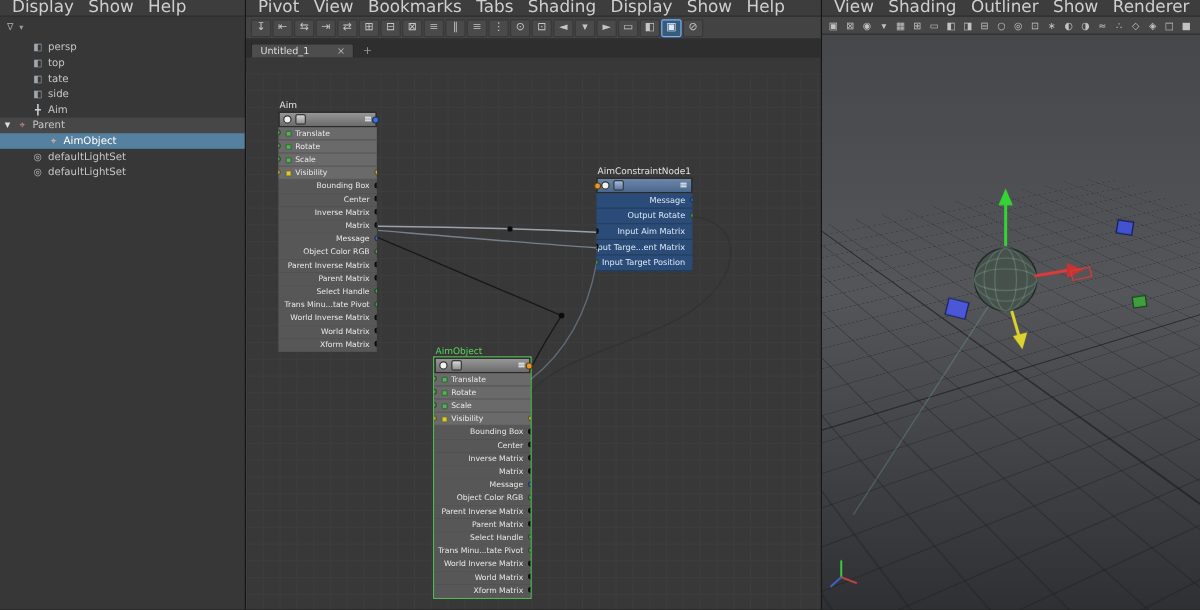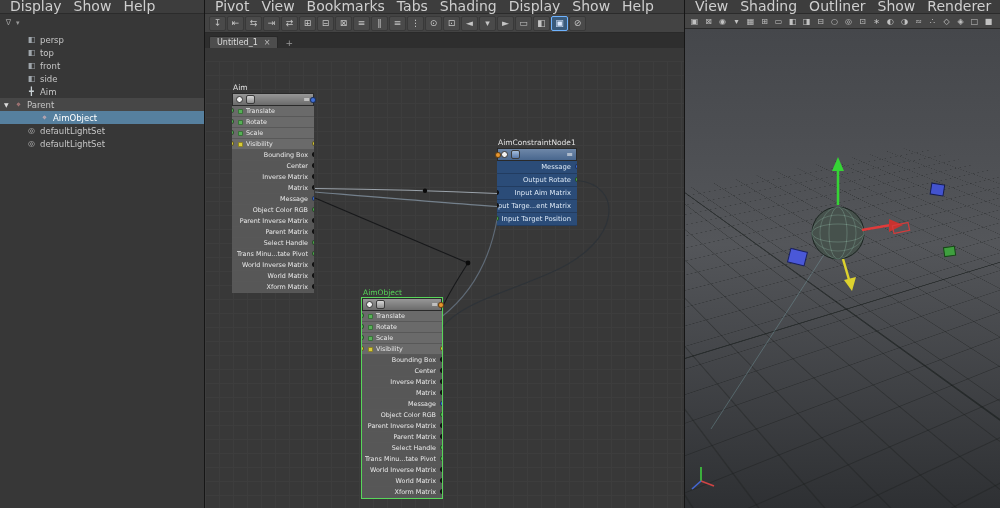--- a/index.html
+++ b/index.html
@@ -29,21 +29,21 @@
 .expander{width:9px;font-size:6px;color:#ddd;text-align:left}
 .obj-icon{width:11px;text-align:center;font-size:8px;margin-right:3px;line-height:1}
 
 .ne-toolbar{height:19px;background:#434343;display:flex;align-items:center;gap:1px;padding:0 4px;border-bottom:1px solid #2a2a2a}
 .tbtn{width:17px;height:15px;display:flex;align-items:center;justify-content:center;
   font-size:9px;color:#c5c5c5;background:#4a4a4a;border:1px solid #393939;border-radius:2px}
 .tbtn.active{border-color:#6fb3ff;background:#3a5a7a;color:#dceaff}
 .tabbar{height:15px;background:#2e2e2e;display:flex;align-items:flex-end;padding:0 4px;gap:2px}
 .tabs-wrap{display:flex;gap:2px}
 .tab{background:#4d4d4d;border:1px solid #282828;border-bottom:none;font-size:8px;color:#ddd;
-  padding:1px 7px;display:flex;gap:6px;border-radius:2px 2px 0 0;align-items:center}
+  padding:1px 7px;display:flex;gap:23px;border-radius:2px 2px 0 0;align-items:center}
 .tab-close{color:#bbb;font-size:8px}
 .add-tab{font-size:9px;color:#9a9a9a;padding:0 5px}
 .graph{position:absolute;left:0;top:61px;width:479px;bottom:0;background:#383838;overflow:hidden;
   background-image:linear-gradient(#3d3d3d 1px,transparent 1px),linear-gradient(90deg,#3d3d3d 1px,transparent 1px);
   background-size:14px 14px}
 .wires{position:absolute;left:0;top:0;width:479px;height:447px}
 
 .node{position:absolute;width:82px;font-size:6.4px}
 .node-label{position:absolute;top:-10px;left:1px;font-size:7.5px;color:#e4e4e4;white-space:nowrap}
 .node-header{position:relative;height:13px;background:linear-gradient(#979797,#6b6b6b);
@@ -111,21 +111,21 @@
 
         <div class="tree-item" data-indent="1">
           <span class="expander"></span>
           <span class="obj-icon" style="color: rgb(159, 166, 172);">◧</span>
           <span>top</span>
         </div>
 
         <div class="tree-item" data-indent="1">
           <span class="expander"></span>
           <span class="obj-icon" style="color: rgb(159, 166, 172);">◧</span>
-          <span>front</span>
+          <span>tate</span>
         </div>
 
         <div class="tree-item" data-indent="1">
           <span class="expander"></span>
           <span class="obj-icon" style="color: rgb(159, 166, 172);">◧</span>
           <span>side</span>
         </div>
 
         <div class="tree-item" data-indent="1">
           <span class="expander"></span>

